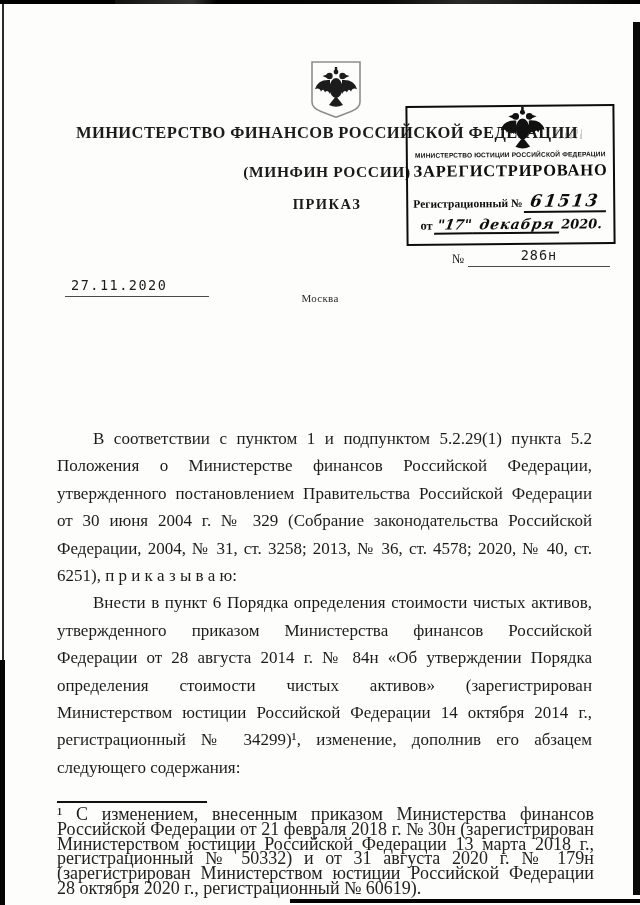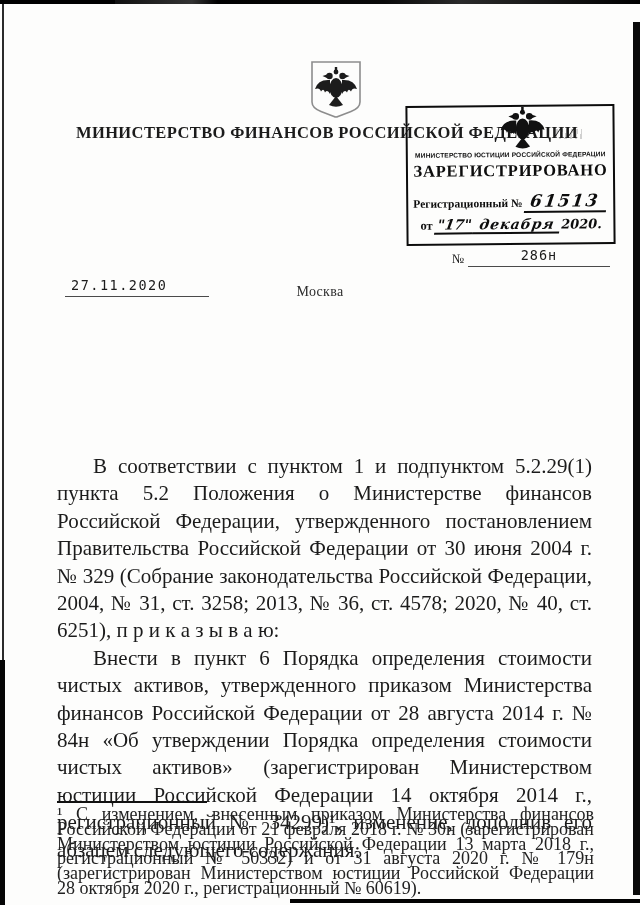--- a/index.html
+++ b/index.html
@@ -41,26 +41,26 @@
   .stamp-month{display:inline-block;font-size:14px;border-bottom:2px solid #0d0d0d;padding:0 6px;letter-spacing:1px;transform:skewX(-10deg);}
   .stamp-year{display:inline-block;font-size:13px;}
   
   .issue-date{position:absolute;left:65px;top:249px;width:138px;
     font-family:"DejaVu Sans Mono",monospace;font-size:13.5px;letter-spacing:1.5px;
     padding:0 0 3px 6px;border-bottom:1.5px solid #4a4a4a;margin-top:28px;}
   .doc-no-label{position:absolute;left:452px;top:251px;font-size:13px;}
   .doc-no-value{position:absolute;left:468px;top:247px;width:142px;text-align:center;
     font-family:"DejaVu Sans Mono",monospace;font-size:13.5px;letter-spacing:1px;
     padding-bottom:3px;border-bottom:1.5px solid #4a4a4a;}
-  .city{position:absolute;left:0;top:284px;width:640px;text-align:center;font-size:14px;letter-spacing:.3px;color:#2d2d2d;}
+  .city{position:absolute;left:0;top:292px;width:640px;text-align:center;font-size:11px;letter-spacing:.3px;color:#2d2d2d;}
   
   .doc-title{position:absolute;left:48px;top:334px;width:548px;text-align:center;
     font-weight:bold;font-size:15px;line-height:25px;}
   .body-text{position:absolute;left:57px;top:425px;width:535px;
-    font-size:21px;line-height:27.4px;text-align:justify;margin-top:28px;}
+    font-size:17px;line-height:27.4px;text-align:justify;}
   .body-text p{margin:0;text-indent:36px;}
   
   .footnote-rule{position:absolute;left:57px;top:801px;width:150px;border-top:2px solid #111;}
   .footnote{position:absolute;left:57px;top:807px;width:537px;
     font-size:18px;line-height:14.8px;text-align:justify;color:#222;}
 </style>
 </head>
 <body>
 
 <div class="page">
@@ -84,20 +84,22 @@
         <path d="M31 7.5 L35.5 9 L31 11 Z"></path>
         <ellipse cx="22" cy="21" rx="6.5" ry="10"></ellipse>
         <path d="M16 13 Q4 12 1 22 Q5.5 20 7 24.5 Q9.5 20.5 11 25.5 Q13.5 22 16 27 Z"></path>
         <path d="M28 13 Q40 12 43 22 Q38.5 20 37 24.5 Q34.5 20.5 33 25.5 Q30.5 22 28 27 Z"></path>
         <path d="M22 29 L15 38 Q22 41.5 29 38 Z"></path>
       </g>
     </svg>
   </div>
 
   <div class="hdr hdr-ministry">МИНИСТЕРСТВО ФИНАНСОВ РОССИЙСКОЙ ФЕДЕРАЦИИ</div>
+  <div class="hdr hdr-short">(МИНФИН РОССИИ)</div>
+  <div class="hdr hdr-doctype">ПРИКАЗ</div>
 
   <div class="stamp">
     <div class="stamp-eagle">
       <svg width="46" height="44" viewBox="0 0 44 42" xmlns="http://www.w3.org/2000/svg">
         <g fill="#111111">
           <rect x="20.8" y="0" width="2.4" height="3.4"></rect>
           <circle cx="22" cy="5" r="2.4"></circle>
           <circle cx="15.5" cy="9" r="3.2"></circle>
           <circle cx="28.5" cy="9" r="3.2"></circle>
           <path d="M13 7.5 L8.5 9 L13 11 Z"></path>

